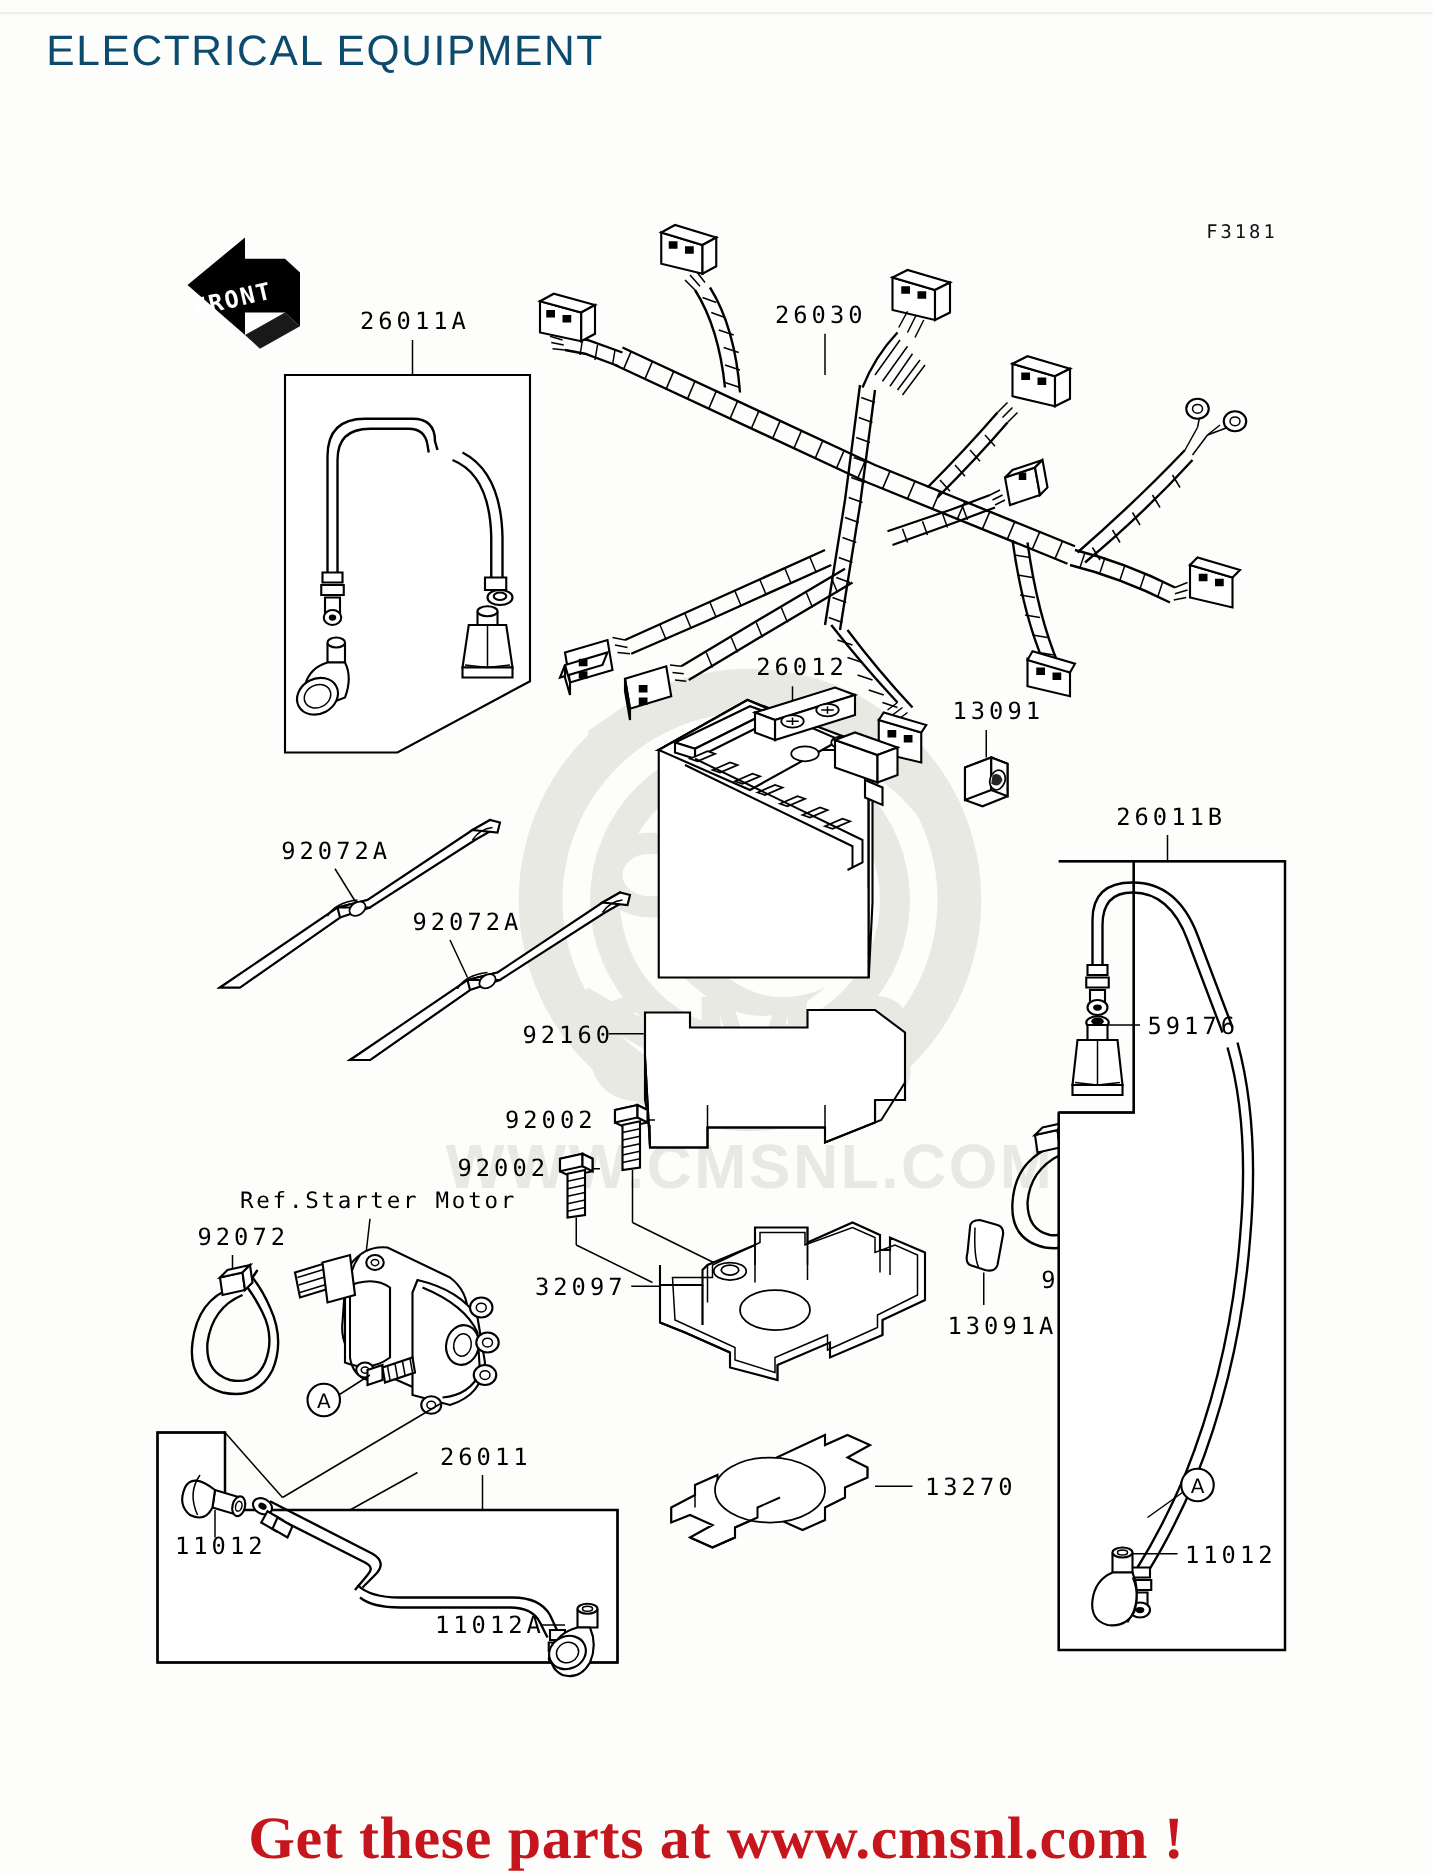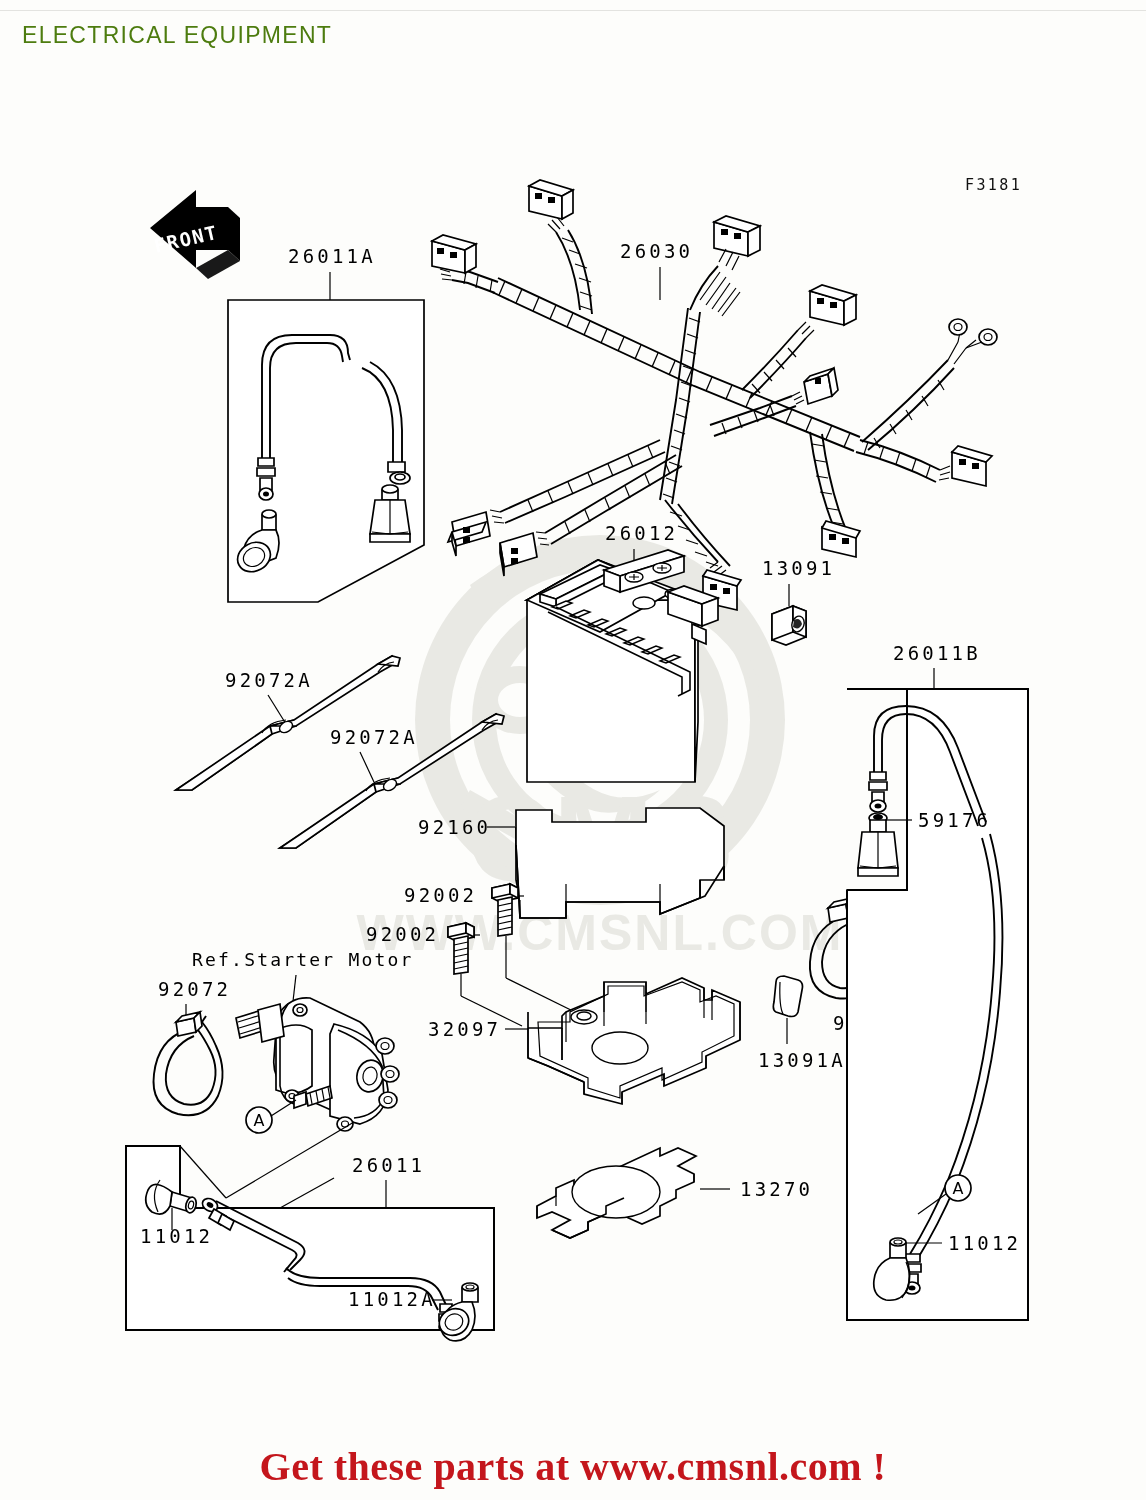--- a/index.html
+++ b/index.html
@@ -1,21 +1,21 @@
 <!DOCTYPE html>
 <html><head>
 <meta charset="utf-8">
 <style>
   html,body{margin:0;padding:0;background:#fdfdfb;}
   body{width:1146px;height:1500px;position:relative;font-family:"DejaVu Sans Mono",monospace;overflow:hidden;}
-  #page-title{position:absolute;left:22px;top:22px;font-family:"Liberation Sans",sans-serif;font-size:23px;letter-spacing:1.3px;color:#4d7c0f;font-weight:400;}
+  #page-title{position:absolute;left:37px;top:22px;font-family:"Liberation Sans",sans-serif;font-size:34px;letter-spacing:1.3px;color:#0c4a6e;font-weight:400;}
   #toprule{position:absolute;left:0;top:10px;width:1146px;height:1px;background:#e3e3e0;}
   #diagram{position:absolute;left:0;top:0;width:1146px;height:1500px;}
   #footer{position:absolute;left:0;top:1443px;width:1146px;text-align:center;
-    font-family:"Liberation Serif",serif;font-weight:bold;font-size:40px;color:#c4161c;letter-spacing:0.5px;}
+    font-family:"Liberation Serif",serif;font-weight:bold;font-size:48px;color:#c4161c;letter-spacing:0.5px;}
   .lbl{font-family:"DejaVu Sans Mono",monospace;font-size:19px;fill:#000;letter-spacing:3.2px;}
   .lbl-sm{font-family:"DejaVu Sans Mono",monospace;font-size:15px;fill:#111;letter-spacing:2.4px;}
   .lbl-ref{font-family:"DejaVu Sans Mono",monospace;font-size:18px;fill:#000;letter-spacing:2.2px;}
   .cA{font-family:"DejaVu Sans",sans-serif;font-size:16px;fill:#000;}
   .ln{stroke:#000;stroke-width:1.6;fill:none;}
   .ln2{stroke:#000;stroke-width:1.9;fill:none;}
   .thin{stroke:#000;stroke-width:1.2;fill:none;}
   .panel{stroke:#000;stroke-width:1.7;fill:#fff;}
   .part{stroke:#000;stroke-width:1.7;fill:#fff;}
   .partd{stroke:#000;stroke-width:1.4;fill:#fff;}

